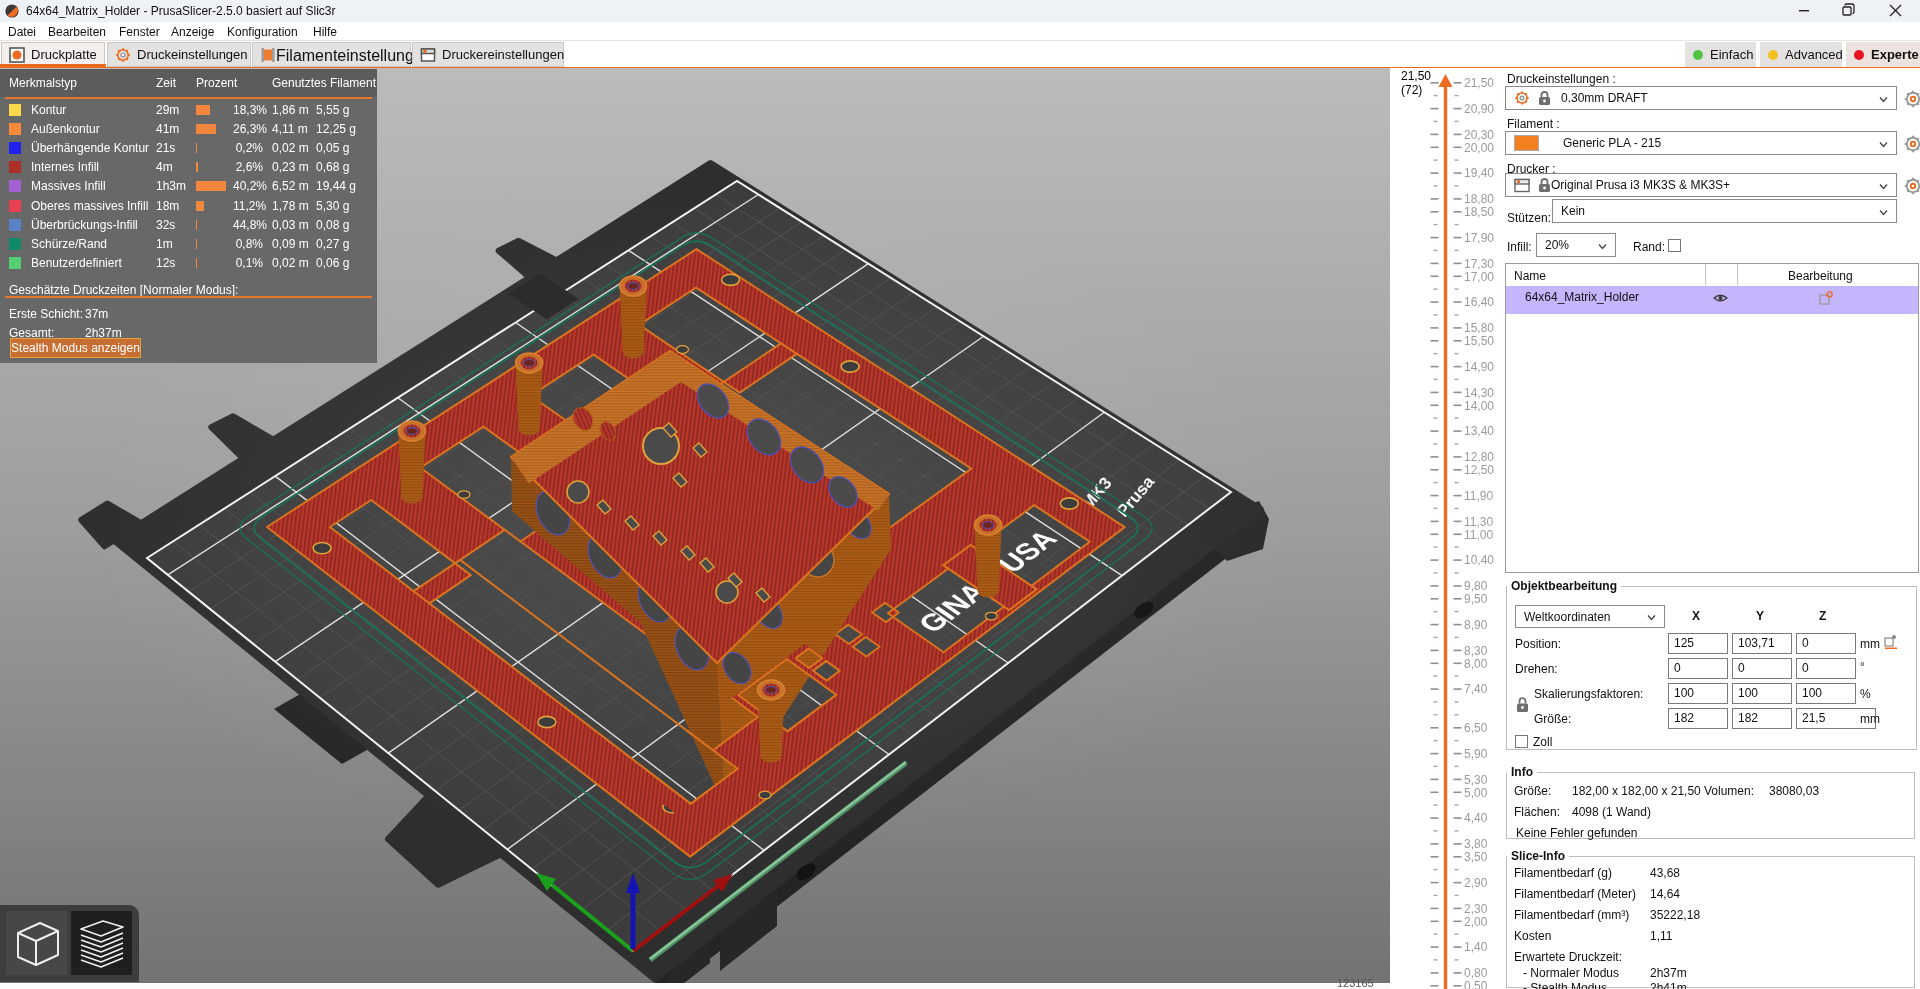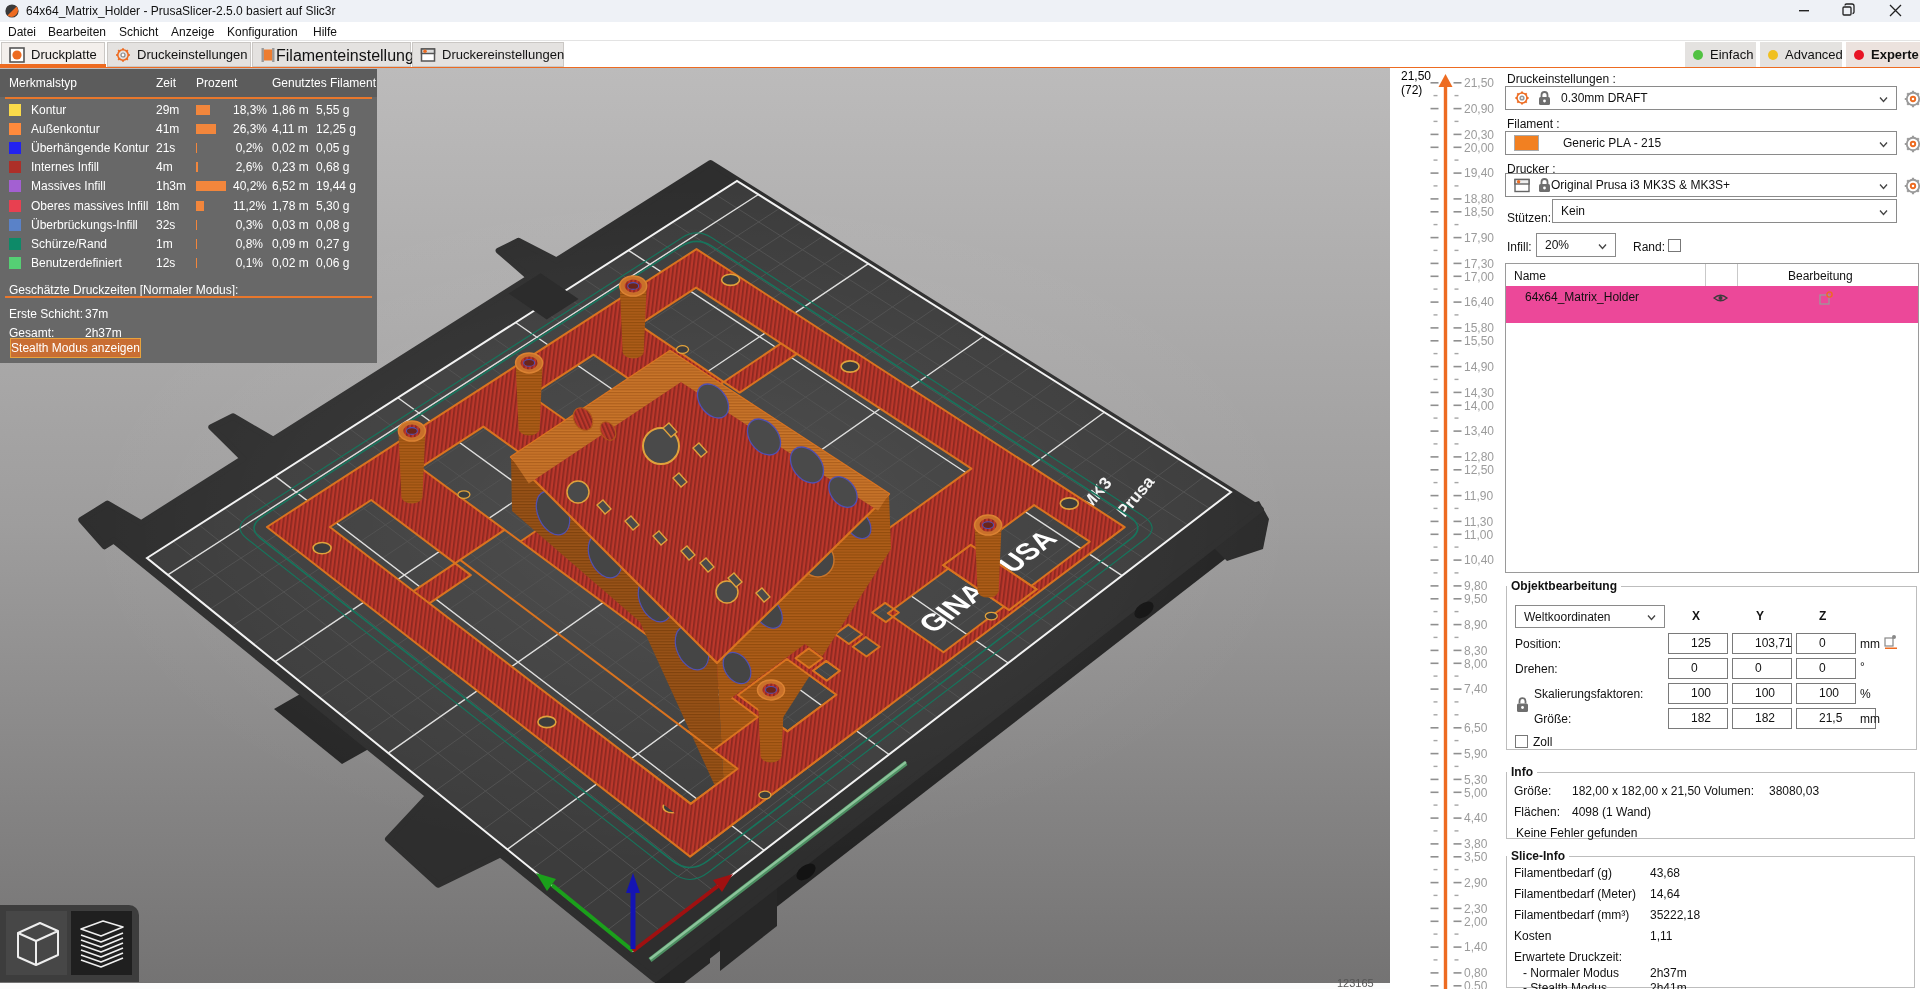--- a/index.html
+++ b/index.html
@@ -2,42 +2,42 @@
 <html><head><meta charset="utf-8"><style>
 *{margin:0;padding:0;box-sizing:border-box}
 html,body{width:1920px;height:989px;overflow:hidden;background:#fff;
 font-family:"Liberation Sans",sans-serif;font-size:12px;color:#111}
 .abs{position:absolute}
 .ddown{position:absolute;height:24px;border:1px solid #8a8a8a;background:#fff;display:flex;align-items:center}
 .chev{position:absolute;right:8px;top:8px;width:9px;height:9px}
 .gearbtn{position:absolute;width:20px;height:20px}
 fieldset{border:1px solid #bdbdbd;position:absolute}
 legend{font-weight:bold;margin-left:0;padding:0 4px;font-size:12px}
-.ibox{position:absolute;border:1px solid #7a7a7a;height:21px;background:#fff;padding-left:22px;font-size:12px;line-height:19px}
+.ibox{position:absolute;border:1px solid #7a7a7a;height:21px;background:#fff;padding-left:5px;font-size:12px;line-height:19px}
 </style></head>
 <body>
 
 <div class="abs" style="left:0;top:0;width:1920px;height:22px;background:#eef1f6">
   <svg class="abs" style="left:5px;top:4px" width="14" height="14" viewBox="0 0 14 14">
     <circle cx="7" cy="7" r="6.6" fill="#3a3a3a"></circle>
     <path d="M2.4 11.6 A6.6 6.6 0 0 0 11.6 2.4 L 2.4 11.6 Z" fill="#ed6b21"></path>
   </svg>
   <div class="abs" style="left:26px;top:4px;font-size:12px">64x64_Matrix_Holder - PrusaSlicer-2.5.0 basiert auf Slic3r</div>
   <svg class="abs" style="left:1795px;top:0" width="125" height="22">
     <rect x="4" y="10" width="10" height="1.4" fill="#222"></rect>
     <rect x="48" y="7" width="8" height="8" rx="1" fill="none" stroke="#222" stroke-width="1.3"></rect>
     <path d="M50 5.5 a1.5 1.5 0 0 1 1.5-1.5 H57 a2 2 0 0 1 2 2 V12 a1.5 1.5 0 0 1-1.5 1.5" fill="none" stroke="#222" stroke-width="1.3"></path>
     <path d="M95 5 L106 16 M106 5 L95 16" stroke="#222" stroke-width="1.3"></path>
   </svg>
 </div>
 
 <div class="abs" style="left:0;top:22px;width:1920px;height:19px;background:#fff;border-bottom:1px solid #e3e3e3">
   <div class="abs" style="left:8px;top:3px">Datei</div>
   <div class="abs" style="left:48px;top:3px">Bearbeiten</div>
-  <div class="abs" style="left:119px;top:3px">Schicht</div>
+  <div class="abs" style="left:119px;top:3px">Fenster</div>
   <div class="abs" style="left:171px;top:3px">Anzeige</div>
   <div class="abs" style="left:227px;top:3px">Konfiguration</div>
   <div class="abs" style="left:313px;top:3px">Hilfe</div>
 </div>
 
 <div class="abs" style="left:0;top:41px;width:1920px;height:27px;background:#fff">
   <div class="abs" style="left:1px;top:1px;width:104px;height:26px;background:#f3efec;border:1px solid #cac7c4;border-bottom:none"></div>
   <div class="abs" style="left:0px;top:23px;width:106px;height:4px;background:#ed6b21"></div>
   <svg class="abs" style="left:9px;top:6px" width="16" height="16">
       <rect x="1" y="1" width="14" height="14" fill="#fff" stroke="#555" stroke-width="1.6"></rect>
@@ -303,21 +303,21 @@
 <div style="position:absolute;left:31px;top:129.5px;color:#fff">Oberes massives Infill</div>
 <div style="position:absolute;left:156px;top:129.5px;color:#fff">18m</div>
 <div style="position:absolute;left:196px;top:131.5px;width:8px;height:10px;background:#f2863c"></div>
 <div style="position:absolute;left:233px;top:129.5px;width:30px;text-align:right;color:#fff">11,2%</div>
 <div style="position:absolute;left:272px;top:129.5px;color:#fff">1,78 m</div>
 <div style="position:absolute;left:316px;top:129.5px;color:#fff">5,30 g</div>
 <div style="position:absolute;left:9px;top:149.6px;width:12px;height:12px;background:#5a82c8"></div>
 <div style="position:absolute;left:31px;top:148.6px;color:#fff">Überbrückungs-Infill</div>
 <div style="position:absolute;left:156px;top:148.6px;color:#fff">32s</div>
 <div style="position:absolute;left:196px;top:150.6px;width:1px;height:10px;background:#f2863c"></div>
-<div style="position:absolute;left:233px;top:148.6px;width:30px;text-align:right;color:#fff">0,3%</div>
+<div style="position:absolute;left:233px;top:148.6px;width:30px;text-align:right;color:#fff">44,8%</div>
 <div style="position:absolute;left:272px;top:148.6px;color:#fff">0,03 m</div>
 <div style="position:absolute;left:316px;top:148.6px;color:#fff">0,08 g</div>
 <div style="position:absolute;left:9px;top:168.7px;width:12px;height:12px;background:#0d8a68"></div>
 <div style="position:absolute;left:31px;top:167.7px;color:#fff">Schürze/Rand</div>
 <div style="position:absolute;left:156px;top:167.7px;color:#fff">1m</div>
 <div style="position:absolute;left:196px;top:169.7px;width:1px;height:10px;background:#f2863c"></div>
 <div style="position:absolute;left:233px;top:167.7px;width:30px;text-align:right;color:#fff">0,8%</div>
 <div style="position:absolute;left:272px;top:167.7px;color:#fff">0,09 m</div>
 <div style="position:absolute;left:316px;top:167.7px;color:#fff">0,27 g</div>
 <div style="position:absolute;left:9px;top:187.79999999999998px;width:12px;height:12px;background:#55cf74"></div>
@@ -621,21 +621,21 @@
       </svg>
     </div>
   <div class="abs" style="left:128px;top:172px">Rand:</div>
   <div class="abs" style="left:163px;top:171px;width:13px;height:13px;border:1px solid #777;background:#fff"></div>
 
   <div class="abs" style="left:0px;top:195px;width:414px;height:310px;border:1px solid #9a9a9a;background:#fff">
     <div class="abs" style="left:8px;top:5px">Name</div>
     <div class="abs" style="left:282px;top:5px">Bearbeitung</div>
     <div class="abs" style="left:199px;top:0;width:1px;height:22px;background:#c9c9c9"></div>
     <div class="abs" style="left:231px;top:0;width:1px;height:22px;background:#c9c9c9"></div>
-    <div class="abs" style="left:0;top:22px;width:412px;height:37px;background:#ec4899">
+    <div class="abs" style="left:0;top:22px;width:412px;height:28px;background:#c4b5fd">
       <div class="abs" style="left:19px;top:4px">64x64_Matrix_Holder</div>
       <svg class="abs" style="left:207px;top:6px" width="15" height="12">
           <path d="M1 6 Q7.5 0.5 14 6 Q7.5 11.5 1 6 Z" fill="none" stroke="#3c3c3c" stroke-width="1.3"></path>
           <circle cx="7.5" cy="6" r="2" fill="#3c3c3c"></circle>
         </svg>
       <svg class="abs" style="left:313px;top:5px" width="14" height="15">
           <rect x="1" y="4" width="9" height="9" fill="none" stroke="#9a9a9a" stroke-width="1.3"></rect>
           <circle cx="10.5" cy="3.5" r="2.6" fill="none" stroke="#ed6b21" stroke-width="1.4"></circle>
         </svg>
     </div>

